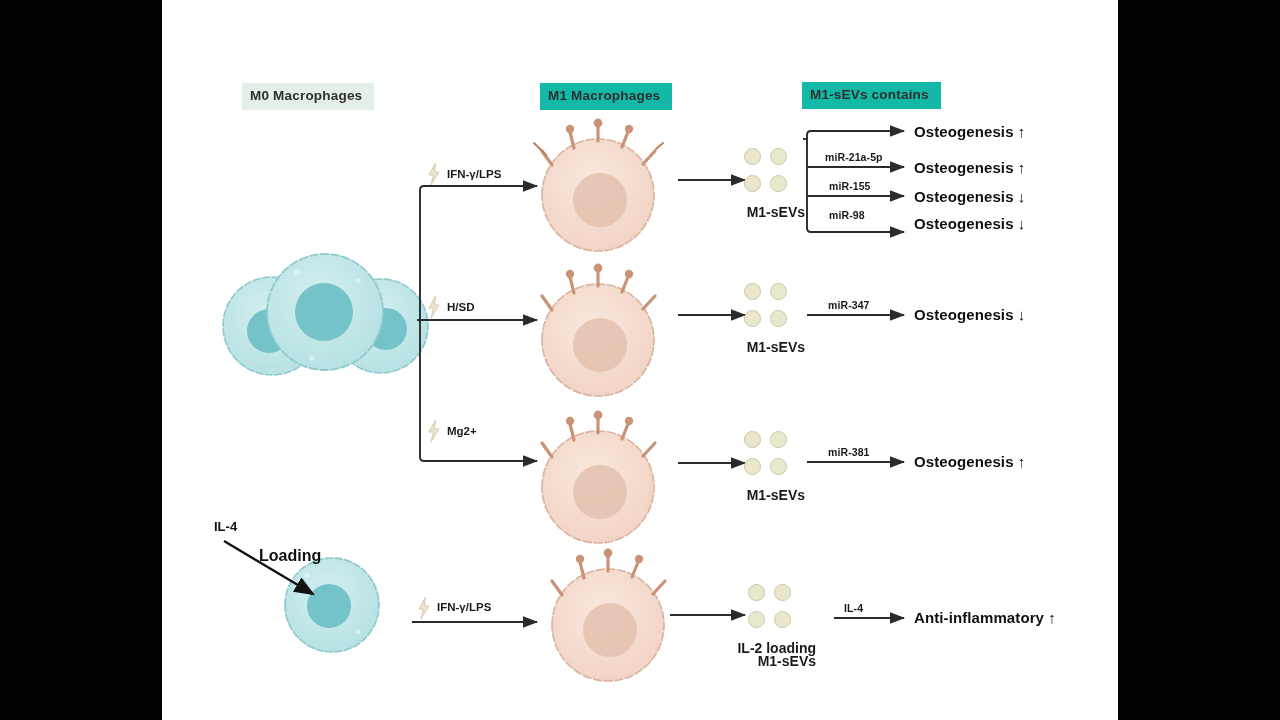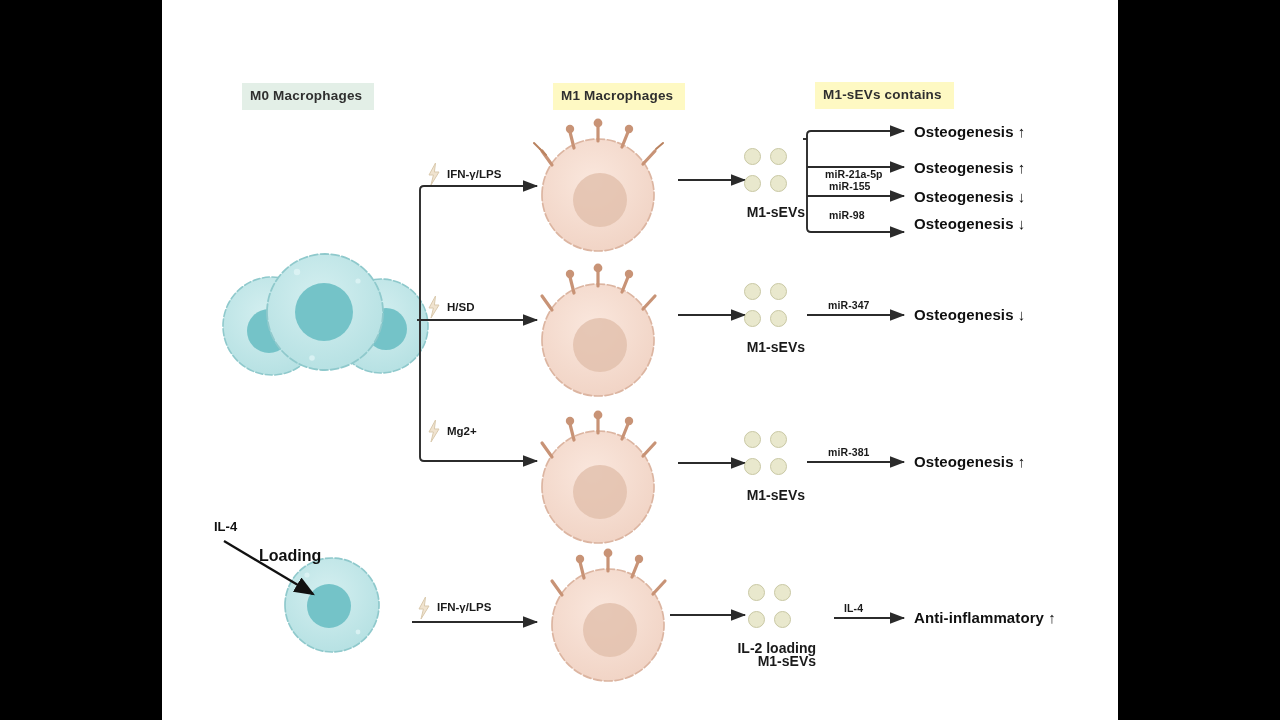--- a/index.html
+++ b/index.html
@@ -42,21 +42,21 @@
     position: absolute;
     padding: 6px 12px 7px 8px;
     font-size: 13.5px;
     font-weight: 700;
     color: #2f2f2f;
     letter-spacing: .2px;
     white-space: nowrap;
     line-height: 1;
   }
   .chip-green { background: #e3efe7; }
-  .chip-pink  { background: #fef9c3; margin-left: 13px; }
+  .chip-pink  { background: #14b8a6; }
 
   
   .lbl {
     position: absolute;
     white-space: nowrap;
     color: #141414;
     line-height: 1.15;
   }
   .stim {
     font-size: 11.5px;
@@ -352,21 +352,21 @@
 
     <div class="sevgroup" style="left:586px; top:584px;">
       <div class="sev s1"></div>
       <div class="sev s2"></div>
       <div class="sev s3"></div>
       <div class="sev s4"></div>
       <div class="sev-cap" style="position:absolute; left:-24px; top:56px; width:92px;">IL-2 loading</div>
       <div class="sev-cap" style="position:absolute; left:-24px; top:69px; width:92px;">M1-sEVs</div>
     </div>
 
-    <div class="lbl mir" style="left:663px; top:168px;">miR-21a-5p</div>
+    <div class="lbl mir" style="left:663px; top:151px;">miR-21a-5p</div>
     <div class="lbl mir" style="left:667px; top:180px;">miR-155</div>
     <div class="lbl mir" style="left:667px; top:209px;">miR-98</div>
 
     <div class="lbl outcome" style="left:752px; top:123px;">Osteogenesis ↑</div>
     <div class="lbl outcome" style="left:752px; top:159px;">Osteogenesis ↑</div>
     <div class="lbl outcome" style="left:752px; top:188px;">Osteogenesis ↓</div>
     <div class="lbl outcome" style="left:752px; top:215px;">Osteogenesis ↓</div>
 
     <div class="lbl mir" style="left:666px; top:299px;">miR-347</div>
     <div class="lbl outcome" style="left:752px; top:306px;">Osteogenesis ↓</div>

